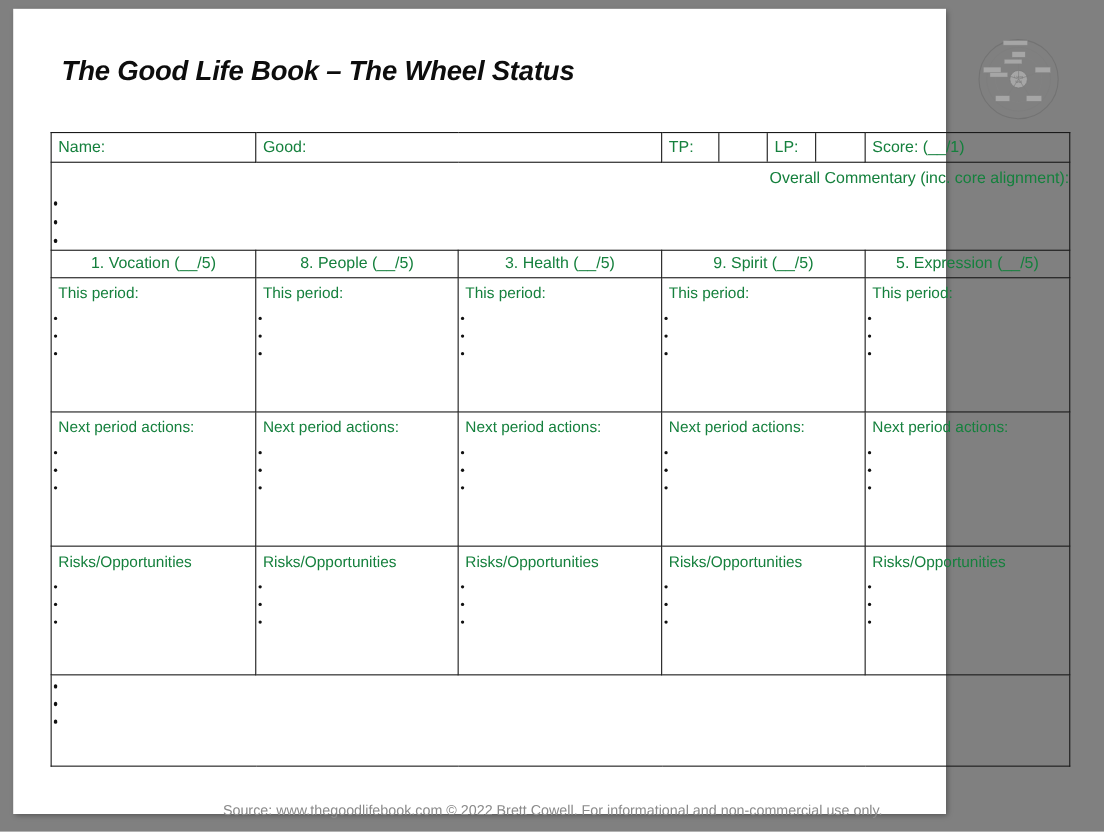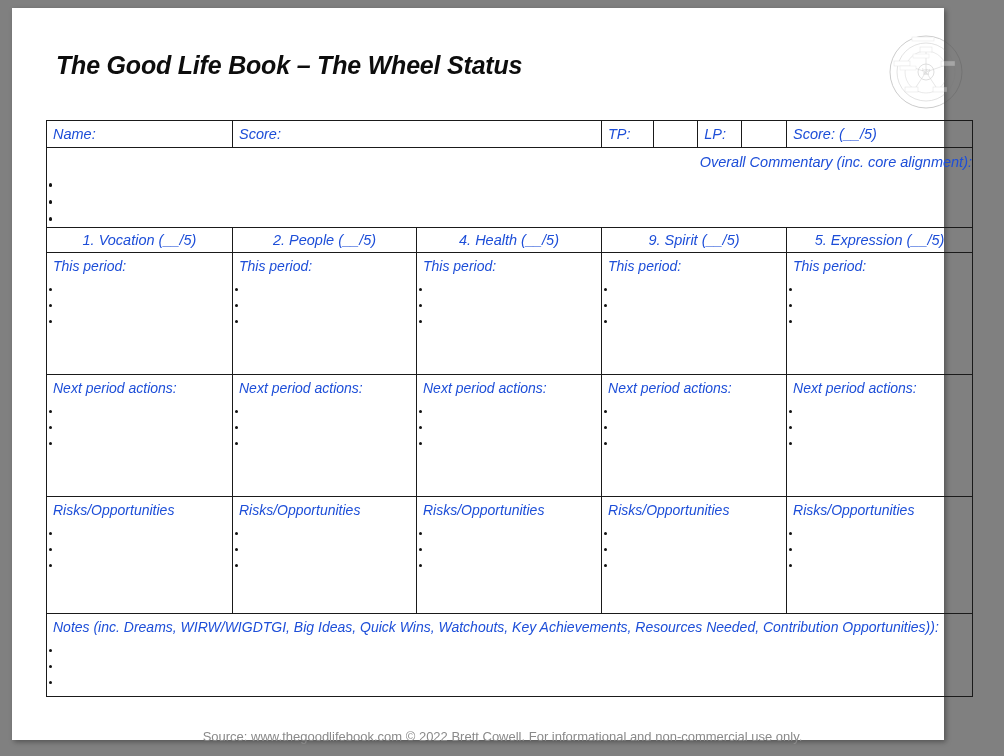--- a/index.html
+++ b/index.html
@@ -13,21 +13,21 @@
     background: #808080;
     font-family: "Liberation Sans", sans-serif;
     overflow: hidden;
   }
 
   
   #page-sheet {
     position: absolute;
     left: 12px;
     top: 8px;
-    width: 932px;
+    width: 848px;
     height: 732px;
     background: #ffffff;
     box-shadow: 2px 2px 5px rgba(0,0,0,0.35);
   }
 
   
   #doc-title {
     position: absolute;
     left: 44px;
     top: 43px;
@@ -55,22 +55,21 @@
     left: 34px;
     top: 112px;
     width: 926px;
     border-collapse: collapse;
     table-layout: fixed;
   }
   #status-table td {
     border: 1.5px solid #1a1a1a;
     vertical-align: top;
     padding: 0;
-    color: #1d4ed8;
-    font-style: italic;
+    color: #15803d;
   }
 
   .cell-pad {
     padding: 5px 0 4px 6px;
     font-size: 14.5px;
     line-height: 1.25;
   }
   .cell-pad.small {
     font-size: 14px;
   }
@@ -178,21 +177,21 @@
       <col style="width:185px">
       <col style="width:186px">
     </colgroup>
 
     <tbody>
         <tr class="id-row">
       <td>
         <div class="cell-pad hdr-label">Name:</div>
       </td>
       <td colspan="2">
-        <div class="cell-pad hdr-label">Score:</div>
+        <div class="cell-pad hdr-label">Good:</div>
       </td>
       <td style="padding:0">
         <table style="width:100%;border-collapse:collapse;table-layout:fixed">
           <colgroup>
                 <col style="width:28%">
                 <col style="width:24%">
                 <col style="width:24%">
                 <col style="width:24%">
               </colgroup>
           <tbody>
@@ -207,44 +206,44 @@
               <div class="cell-pad hdr-label">LP:</div>
             </td>
             <td style="border:none">
               <div class="cell-pad"></div>
             </td>
           </tr>
         </tbody>
             </table>
       </td>
       <td>
-        <div class="cell-pad hdr-label">Score: (__/5)</div>
+        <div class="cell-pad hdr-label">Score: (__/1)</div>
       </td>
     </tr>
 
     <tr>
       <td class="commentary-cell" colspan="5">
         <div class="cell-pad">Overall Commentary (inc. core alignment):</div>
         <ul class="bullets">
               <li></li>
               <li></li>
               <li></li>
             </ul>
       </td>
     </tr>
 
     <tr class="pillar-hdr">
       <td>
         <div class="cell-pad">1. Vocation (__/5)</div>
       </td>
       <td>
-        <div class="cell-pad">2. People (__/5)</div>
-      </td>
-      <td>
-        <div class="cell-pad">4. Health (__/5)</div>
+        <div class="cell-pad">8. People (__/5)</div>
+      </td>
+      <td>
+        <div class="cell-pad">3. Health (__/5)</div>
       </td>
       <td>
         <div class="cell-pad">9. Spirit (__/5)</div>
       </td>
       <td>
         <div class="cell-pad">5. Expression (__/5)</div>
       </td>
     </tr>
 
     <tr class="sec-row-a">
@@ -371,21 +370,20 @@
         <ul class="bullets tight">
               <li></li>
               <li></li>
               <li></li>
             </ul>
       </td>
     </tr>
 
     <tr class="notes-row">
       <td colspan="5">
-        <div class="cell-pad small">Notes (inc. Dreams, WIRW/WIGDTGI, Big Ideas, Quick Wins, Watchouts, Key Achievements, Resources Needed, Contribution Opportunities)):</div>
         <ul class="bullets tight">
               <li></li>
               <li></li>
               <li></li>
             </ul>
       </td>
     </tr>
   </tbody>
     </table>
 

